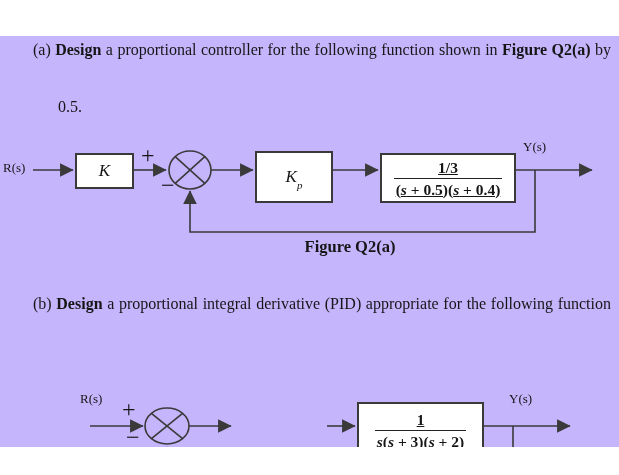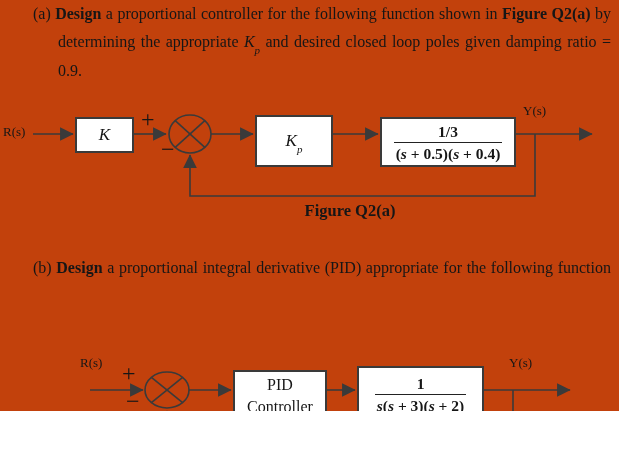--- a/index.html
+++ b/index.html
@@ -1,56 +1,53 @@
 <!DOCTYPE html>
 <html><head>
 <meta charset="utf-8">
 <style>
   * { margin:0; padding:0; box-sizing:border-box; }
   html,body { width:619px; height:475px; }
   body { background:#ffffff; color:#161616; font-family:"Liberation Serif","DejaVu Serif",serif; }
-  .page { position:relative; width:619px; height:411px; background:#c2410c; overflow:hidden; }
+  .page { position:relative; width:619px; height:411px; background:#c4b5fd; overflow:hidden;margin-top:36px; }
 
   .tline { position:absolute; font-size:16px; line-height:22px; white-space:nowrap; }
   .jfull { text-align:justify; text-align-last:justify; }
   .tline b, .marks { font-weight:bold; }
   .mvar { font-style:italic; }
   sub.msub { font-size:11px; font-style:italic; line-height:0; position:relative; top:3px; }
   .marks { position:absolute; font-size:16px; }
 
   .block { position:absolute; border:2px solid #3a3a3a; background:#fff;
            display:flex; flex-direction:column; align-items:center; justify-content:center; }
   .blabel { font-size:17px; }
   .pidtext { font-size:16px; line-height:22px; text-align:center; }
 
   .frac { display:flex; flex-direction:column; align-items:center;
-          font-weight:bold; font-size:15.5px; line-height:19px; }
+          font-weight:bold; font-size:15.5px; line-height:19px;text-decoration:underline; }
   .frac .den { border-top:1.6px solid #222222; padding:1px 2px 0 2px; }
   .frac .num { padding:0 3px 1px 3px; }
   .frac i { font-style:italic; }
 
   .dlabel { position:absolute; font-size:13px; }
   .sign { position:absolute; font-size:24px; line-height:24px; }
   .caption { position:absolute; font-weight:bold; font-size:16.5px; text-align:center; }
   svg.wires { position:absolute; left:0; top:0; }
 </style>
 </head>
 <body>
 
 <div class="page">
 
   <div class="tline jfull" style="left:33px; top:3px; width:578px">
     <span>(a)</span>
     <b>Design</b><span> a proportional controller for the following function shown in </span><b>Figure Q2(a)</b><span> by</span>
   </div>
-  <div class="tline jfull" style="left:58px; top:31px; width:553px">
-    <span>determining the appropriate </span><i class="mvar">K</i><sub class="msub">p</sub><span> and desired closed loop poles given damping ratio =</span>
-  </div>
   <div class="tline" style="left:58px; top:60px">
-    <span>0.9.</span>
+    <span>0.5.</span>
   </div>
 
   <svg class="wires" width="619" height="475" viewBox="0 0 619 475">
     <defs>
       <marker id="ah" viewBox="0 0 10 10" refX="9.5" refY="5" markerWidth="8.5" markerHeight="8.5" orient="auto-start-reverse">
         <path d="M0 0 L10 5 L0 10 z" fill="#3a3a3a"></path>
       </marker>
     </defs>
     <g stroke="#3a3a3a" stroke-width="1.6" fill="none">
 
@@ -99,24 +96,20 @@
 
   <div class="tline jfull" style="left:33px; top:257px; width:578px">
     <span>(b)</span>
     <b>Design</b><span> a proportional integral derivative (PID) appropriate for the following function</span>
   </div>
 
   <div class="dlabel" style="left:80px; top:355px">R(s)</div>
   <div class="sign" style="left:122px; top:361px">+</div>
   <div class="sign" style="left:126px; top:389px">−</div>
 
-  <div class="block" style="left:233px; top:370px; width:94px; height:52px">
-    <div class="pidtext">PID</div>
-    <div class="pidtext">Controller</div>
-  </div>
 
   <div class="block" style="left:357px; top:366px; width:127px; height:57px">
     <div class="frac">
       <div class="num">1</div>
       <div class="den"><i>s</i><span>(</span><i>s</i><span> + 3)(</span><i>s</i><span> + 2)</span></div>
     </div>
   </div>
 
   <div class="dlabel" style="left:509px; top:355px">Y(s)</div>
   <div class="caption" style="left:254px; top:456px; width:142px">Figure Q2(b)</div>

